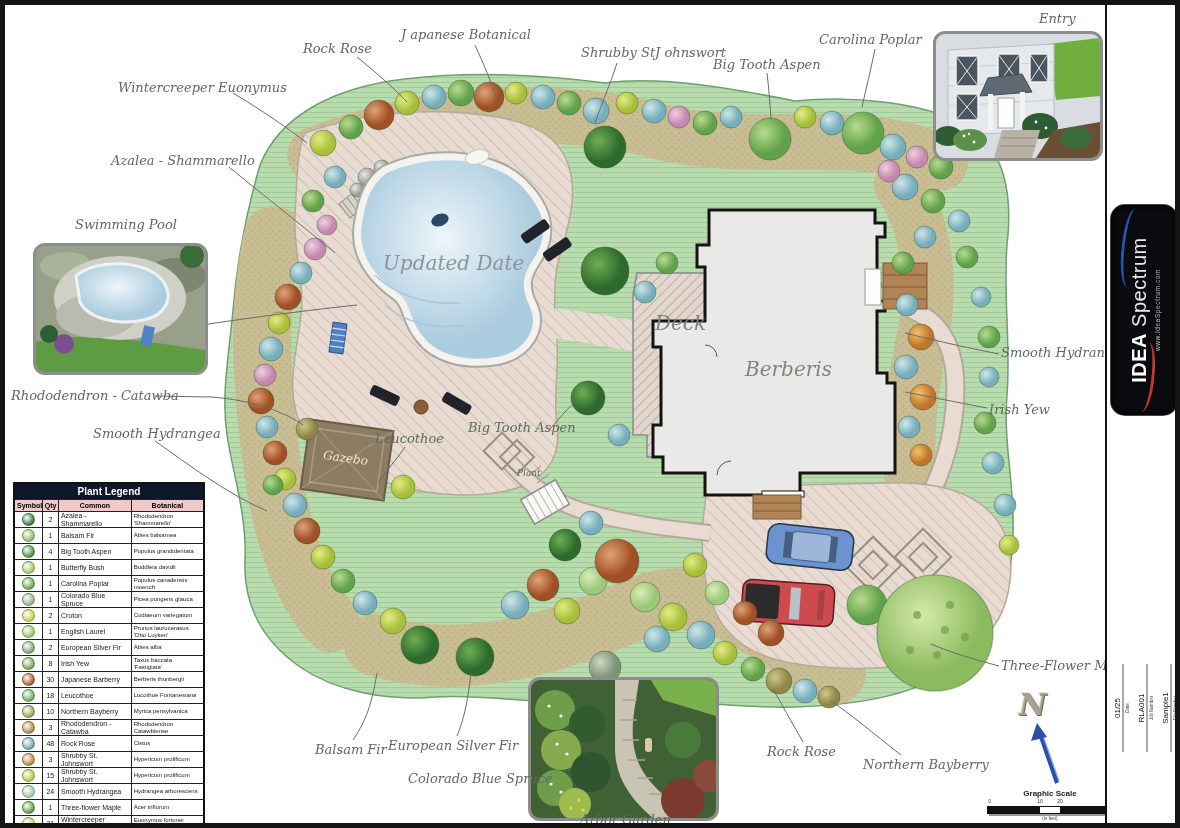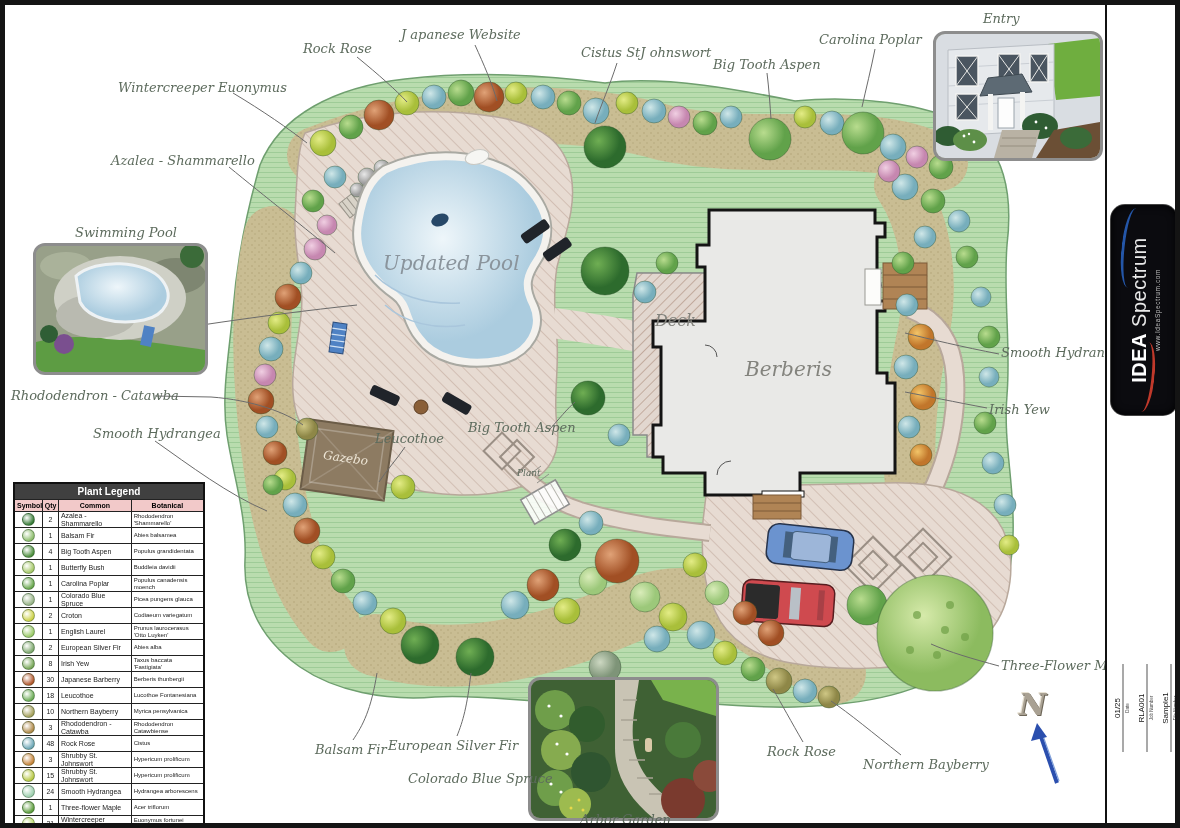--- a/index.html
+++ b/index.html
@@ -8,21 +8,21 @@
   .plan{position:absolute;left:0;top:0;z-index:1;}
   
   .ann{position:absolute;z-index:30;font:italic 13px "DejaVu Serif",serif;color:#5d6b5d;white-space:nowrap;}
   .area-label{position:absolute;z-index:30;font:italic 20px "DejaVu Serif",serif;color:#83837d;white-space:nowrap;}
   
   .photo{position:absolute;z-index:10;border:3px solid #8d8d8d;border-radius:12px;overflow:hidden;background:#9aa08a;}
   
   .legend{position:absolute;left:8px;top:477px;width:192px;z-index:40;border:2px solid #111;background:#fff;
           border-collapse:collapse;table-layout:fixed;}
   .legend th,.legend td{border:1px solid #222;padding:0 2px;overflow:hidden;}
-  .legend .ttl{background:#404040;color:#fff;font:bold 10px "Liberation Sans",sans-serif;text-align:center;height:15px;}
+  .legend .ttl{background:#0f172a;color:#fff;font:bold 10px "Liberation Sans",sans-serif;text-align:center;height:15px;}
   .legend .hdr th{background:#f2c9c9;font:bold 7px "Liberation Sans",sans-serif;height:11px;}
   .legend td{font:7px/1.05 "Liberation Sans",sans-serif;height:15px;color:#222;}
   .legend td.bot{font-size:6px;}
   .legend td.qty{text-align:center;}
   .legend td.sym{text-align:center;}
   .sym-dot{display:inline-block;width:11px;height:11px;border-radius:50%;vertical-align:middle;border:1px solid rgba(30,60,30,.4);}
   
   .tb{position:absolute;z-index:40;box-sizing:border-box;}
   .tb-strip{left:1100px;top:0;width:75px;height:828px;border-left:2px solid #111;background:#fff;}
   .cell{position:absolute;border:1px solid #333;box-sizing:border-box;background:#fff;}
@@ -495,49 +495,60 @@
         </g>
       <circle cx="152" cy="120" r="22" fill="#7a3a2e"></circle>
         <circle cx="178" cy="96" r="16" fill="#8a4a3a"></circle>
       <circle cx="152" cy="60" r="18" fill="#4a7a3a"></circle>
       <rect x="114" y="58" width="7" height="14" rx="3" fill="#d9c9a8"></rect>
     </svg>
   </div>
 
   <div class="ann" style="left:113px;top:75px;">Wintercreeper Euonymus</div>
   <div class="ann" style="left:298px;top:36px;">Rock Rose</div>
-  <div class="ann" style="left:396px;top:22px;">J apanese Website</div>
-  <div class="ann" style="left:576px;top:40px;">Cistus StJ ohnswort</div>
+  <div class="ann" style="left:396px;top:22px;">J apanese Botanical</div>
+  <div class="ann" style="left:576px;top:40px;">Shrubby StJ ohnswort</div>
   <div class="ann" style="left:708px;top:52px;">Big Tooth Aspen</div>
   <div class="ann" style="left:814px;top:27px;">Carolina Poplar</div>
-  <div class="ann" style="left:978px;top:6px;text-align:right;">Entry</div>
+  <div class="ann" style="left:1034px;top:6px;text-align:right;">Entry</div>
   <div class="ann" style="left:106px;top:148px;">Azalea - Shammarello</div>
-  <div class="ann" style="left:70px;top:220px;">Swimming Pool</div>
+  <div class="ann" style="left:70px;top:212px;">Swimming Pool</div>
   <div class="ann" style="left:6px;top:383px;">Rhododendron - Catawba</div>
   <div class="ann" style="left:88px;top:421px;">Smooth Hydrangea</div>
   <div class="ann" style="left:370px;top:426px;">Leucothoe</div>
   <div class="ann" style="left:463px;top:415px;">Big Tooth Aspen</div>
   <div class="ann" style="left:512px;top:463px;font-size:9px;">Plant</div>
   <div class="ann" style="left:996px;top:340px;">Smooth Hydrangea</div>
   <div class="ann" style="left:984px;top:397px;">Irish Yew</div>
   <div class="ann" style="left:996px;top:653px;">Three-Flower Maple</div>
   <div class="ann" style="left:310px;top:737px;">Balsam Fir</div>
   <div class="ann" style="left:383px;top:733px;">European Silver Fir</div>
   <div class="ann" style="left:403px;top:766px;">Colorado Blue Spruce</div>
   <div class="ann" style="left:575px;top:807px;">Arbor Garden</div>
   <div class="ann" style="left:762px;top:739px;">Rock Rose</div>
   <div class="ann" style="left:858px;top:752px;">Northern Bayberry</div>
 
-  <div class="area-label" style="left:378px;top:246px;color:#8a949c;">Updated Pool</div>
-  <div class="area-label" style="left:650px;top:306px;font-size:16px;">Deck</div>
+  <div class="area-label" style="left:378px;top:246px;color:#8a949c;">Updated Date</div>
+  <div class="area-label" style="left:650px;top:306px;font-size:20px;">Deck</div>
   <div class="area-label" style="left:740px;top:352px;">Berberis</div>
   <div class="area-label" style="left:318px;top:446px;font-size:12px;color:#eee6d6;transform:rotate(8deg);">Gazebo</div>
 
   <div class="north-n">N</div>
 
+  <div class="gscale">
+    <div class="t">Graphic Scale</div>
+    <div class="ticks">
+      <span class="tick" style="left:2%;">0</span>
+      <span class="tick" style="left:42%;">10</span>
+      <span class="tick" style="left:58%;">20</span>
+      <span class="tick" style="left:98%;">40</span>
+    </div>
+    <div class="bar"></div>
+    <div class="u">(in feet)</div>
+  </div>
 
   <table class="legend">
     <colgroup>
         <col style="width:28px">
         <col style="width:16px">
         <col style="width:72px">
         <col style="width:72px">
       </colgroup>
     <thead>
       <tr>

